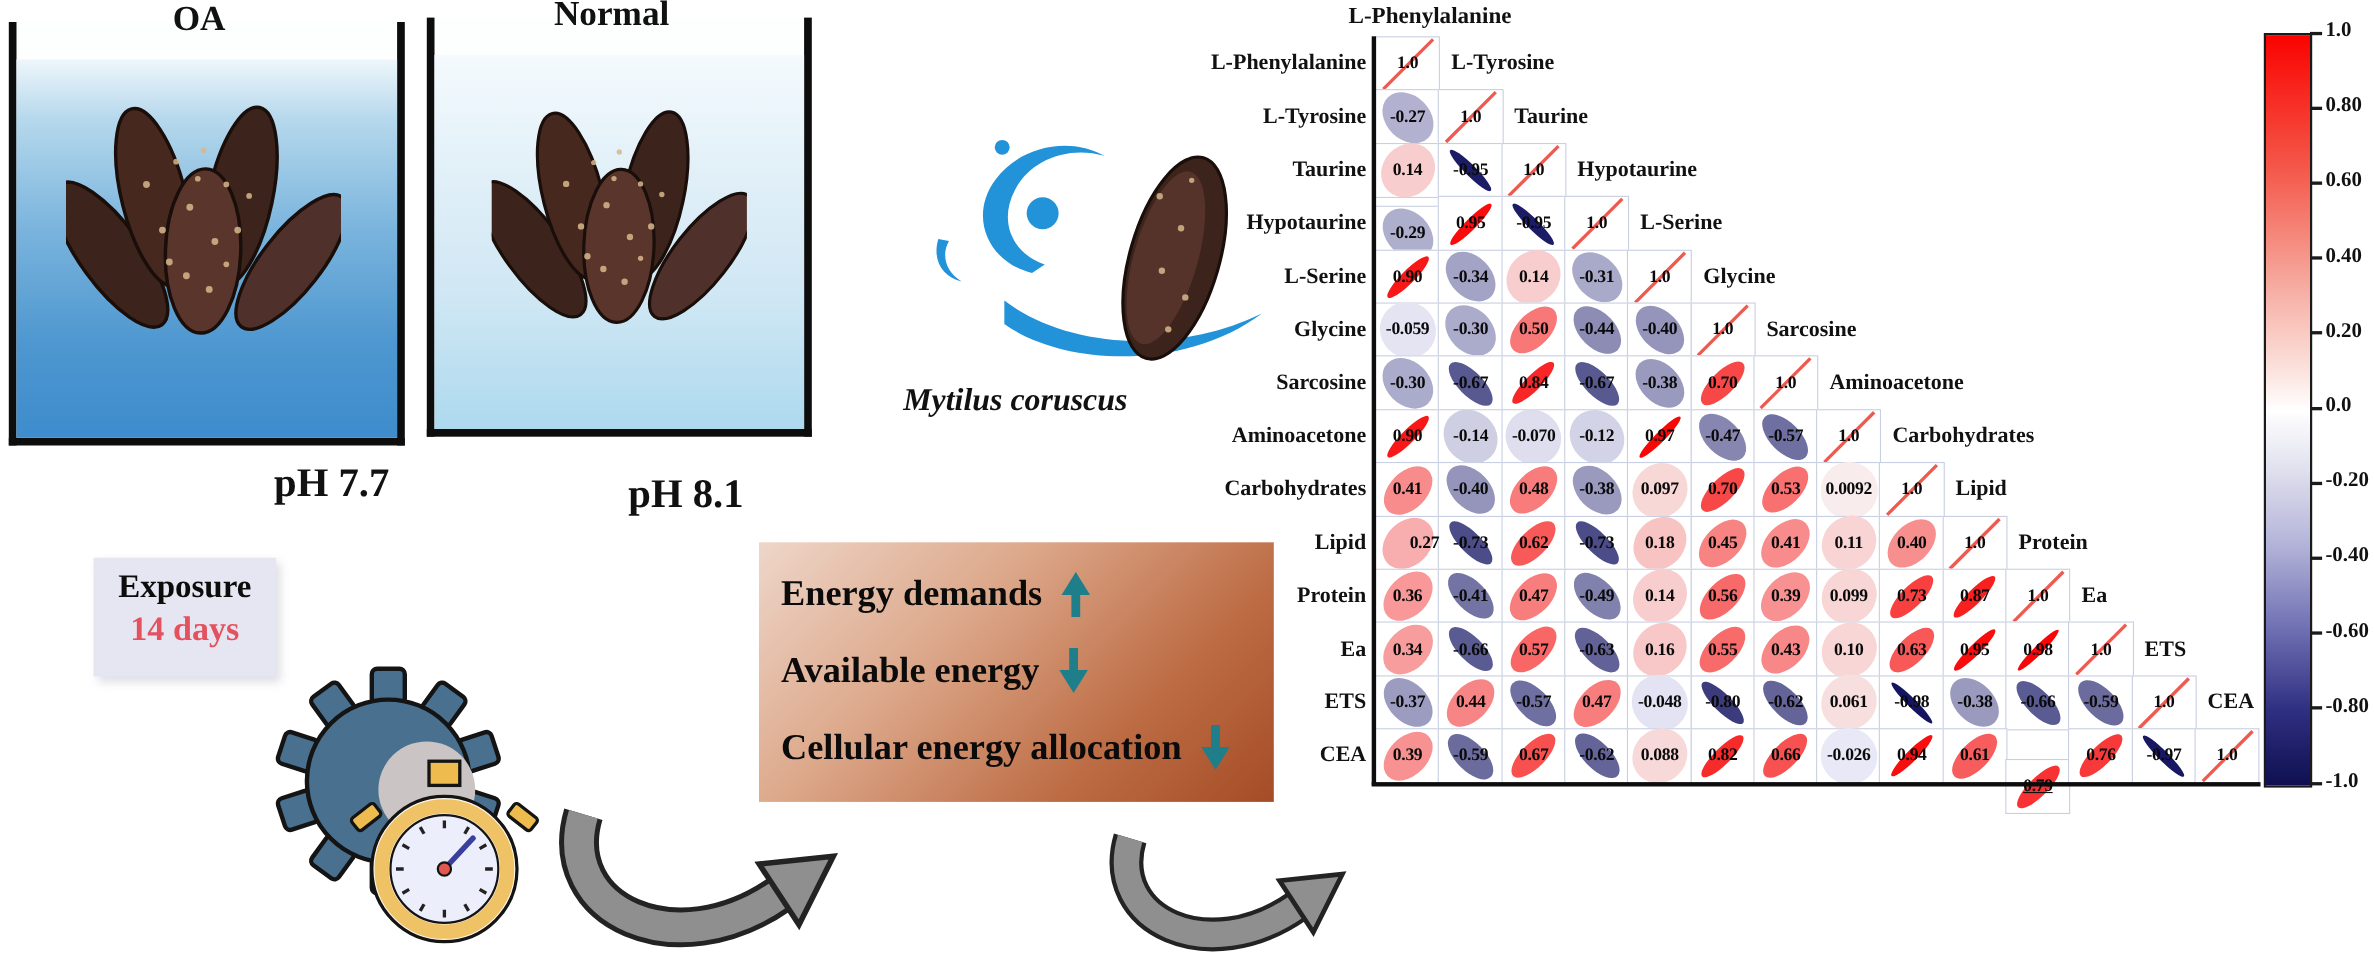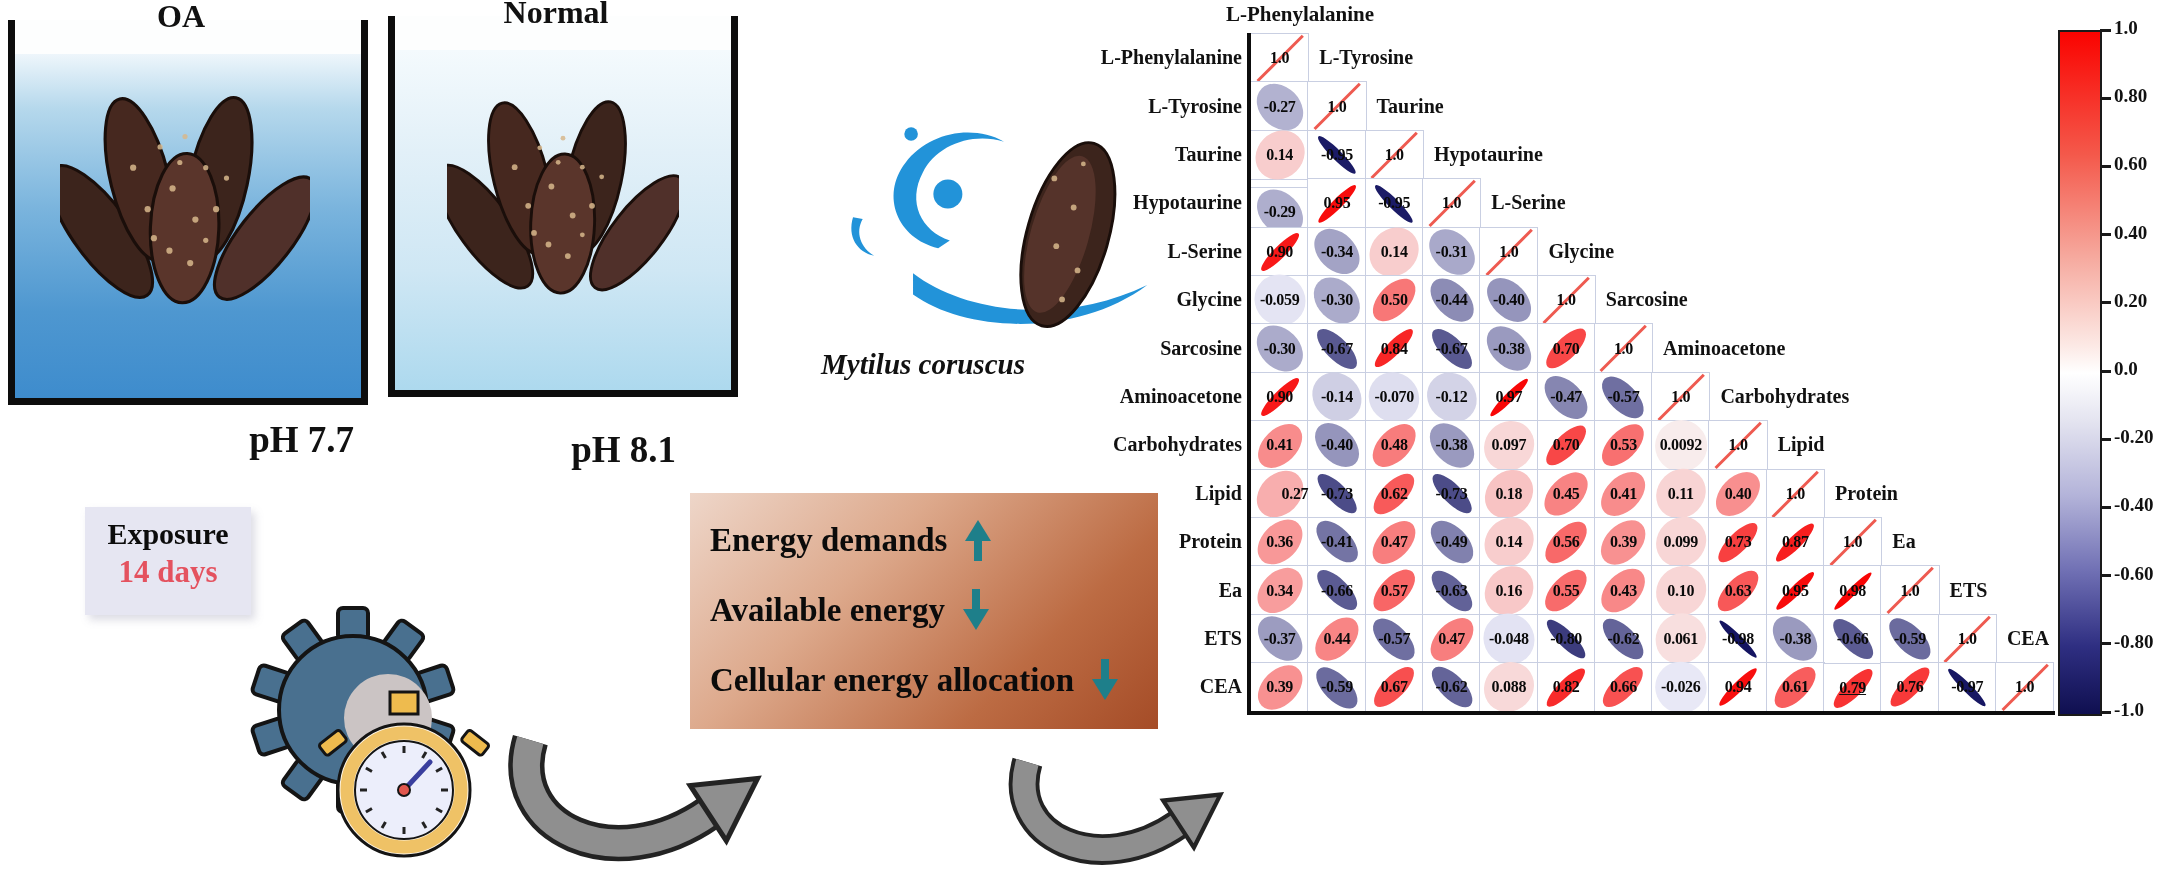--- a/index.html
+++ b/index.html
@@ -626,21 +626,21 @@
         <div class="m-val">-0.026</div>
       </div>
       <div class="m-cell" style="left: 1708.4px; top: 662.2px; width: 57.3px; height: 48.4px;">
         <div class="m-ellipse" style="width: 52px; height: 9.9632px; left: 2.65px; top: 19.2184px; background: rgb(248, 14, 14); transform: rotate(-45deg);"></div>
         <div class="m-val">0.94</div>
       </div>
       <div class="m-cell" style="left: 1765.7px; top: 662.2px; width: 57.3px; height: 48.4px;">
         <div class="m-ellipse" style="width: 52px; height: 24.7208px; left: 2.65px; top: 11.8396px; background: rgb(248, 93, 93); transform: rotate(-45deg);"></div>
         <div class="m-val">0.61</div>
       </div>
-      <div class="m-cell" style="left: 1823px; top: 663px; width: 57.3px; height: 48.4px; text-decoration: underline;">
+      <div class="m-cell" style="left: 1823px; top: 690px; width: 57.3px; height: 48.4px; text-decoration: underline;">
         <div class="m-ellipse" style="width: 52px; height: 16.6712px; left: 2.65px; top: 15.8644px; background: rgb(248, 50, 50); transform: rotate(-45deg);"></div>
         <div class="m-val">0.79</div>
       </div>
       <div class="m-cell" style="left: 1880.3px; top: 662.2px; width: 57.3px; height: 48.4px;">
         <div class="m-ellipse" style="width: 52px; height: 18.0128px; left: 2.65px; top: 15.1936px; background: rgb(248, 57, 57); transform: rotate(-45deg);"></div>
         <div class="m-val">0.76</div>
       </div>
       <div class="m-cell" style="left: 1937.6px; top: 662.2px; width: 57.3px; height: 48.4px;">
         <div class="m-ellipse" style="width: 52px; height: 8.6216px; left: 2.65px; top: 19.8892px; background: rgb(23, 23, 99); transform: rotate(45deg);"></div>
         <div class="m-val">-0.97</div>

